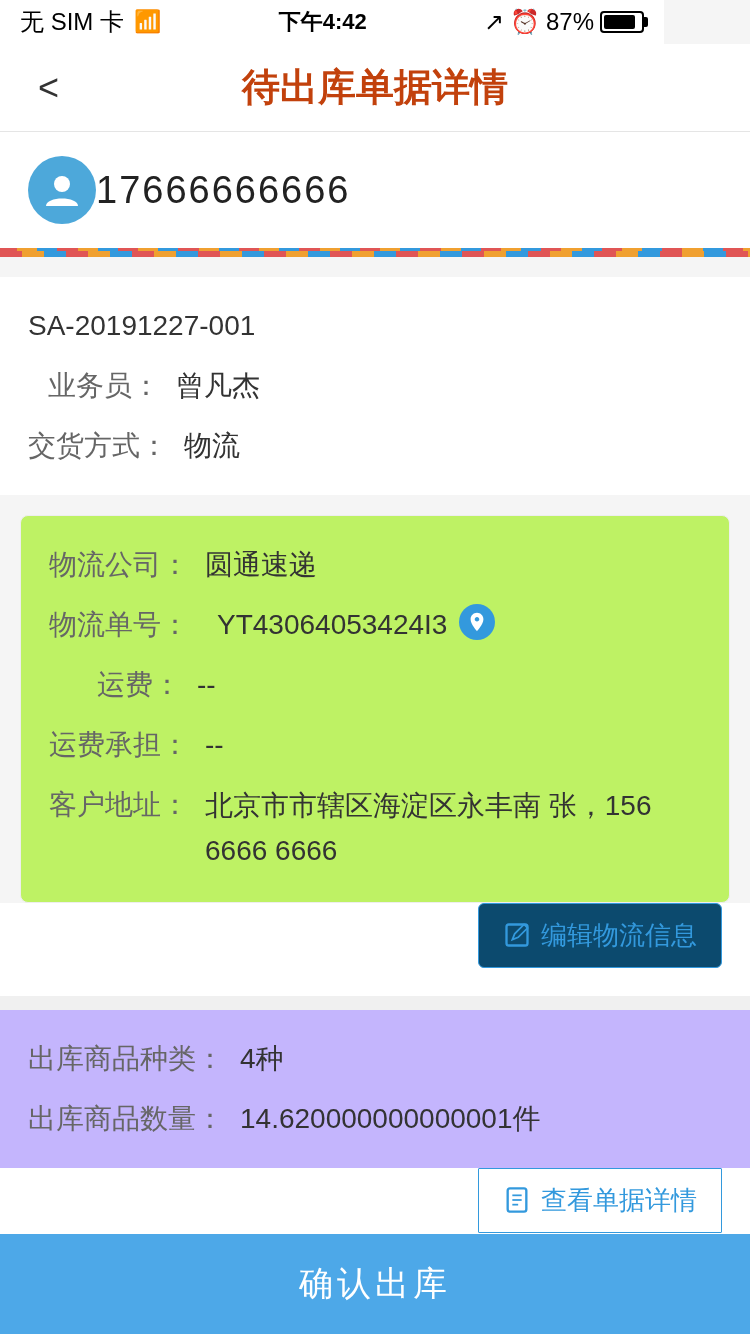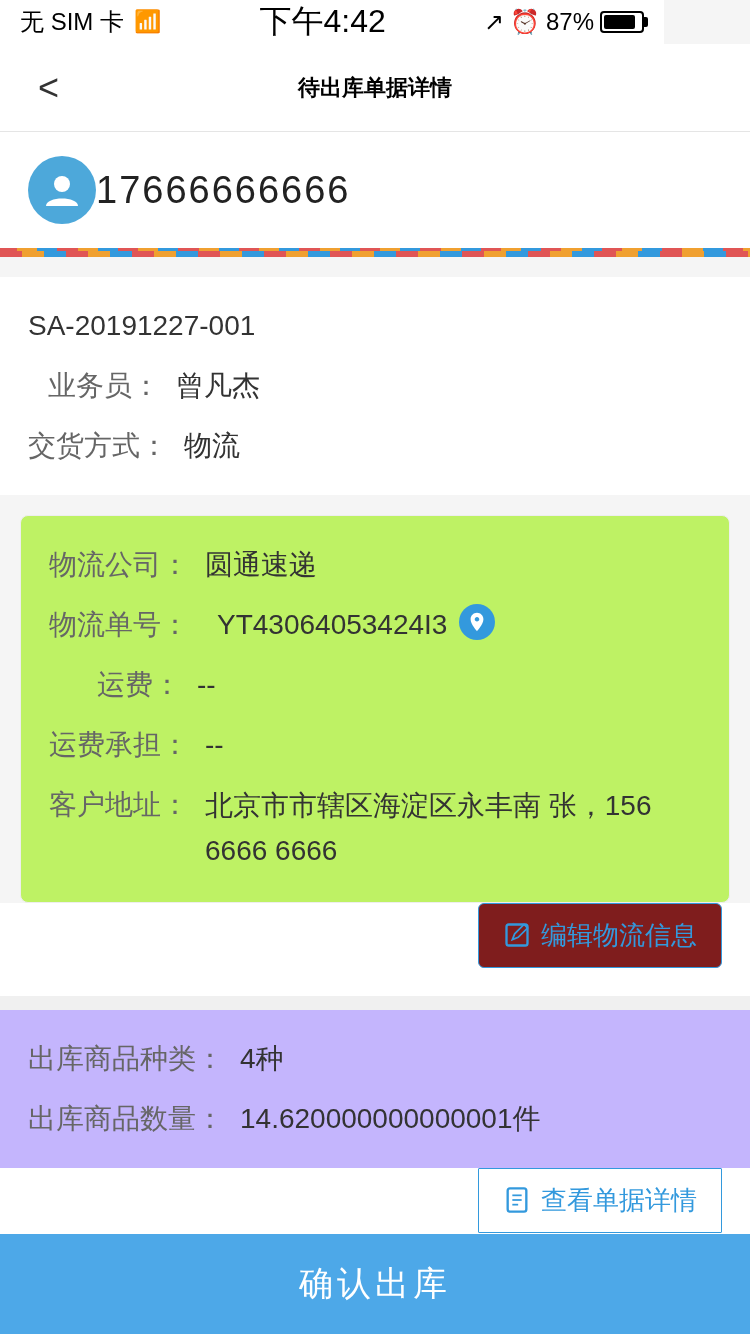--- a/index.html
+++ b/index.html
@@ -25,22 +25,22 @@
       font-size: 24px;
       color: #000;
     }
     .status-left {
       display: flex;
       align-items: center;
       gap: 10px;
       font-size: 24px;
     }
     .status-center {
-      font-size: 32px;
-      font-weight: 400;
+      font-size: 22px;
+      font-weight: 700;
     }
     .status-right {
       display: flex;
       align-items: center;
       gap: 6px;
       font-size: 24px;
     }
     .wifi-icon { font-size: 22px; }
     .battery-bar {
       width: 44px;
@@ -83,23 +83,23 @@
     }
     .nav-back {
       position: absolute;
       left: 28px;
       font-size: 36px;
       color: #333;
       cursor: pointer;
       padding: 10px;
     }
     .nav-title {
-      font-size: 22px;
+      font-size: 38px;
       font-weight: 600;
-      color: #000000;
+      color: #c2410c;
     }
 
     
     .content {
       background: #f5f5f5;
     }
 
     
     .customer-header {
       background: #fff;
@@ -218,21 +218,21 @@
     }
     .edit-btn {
       border: 1.5px solid #3399dd;
       border-radius: 6px;
       padding: 14px 24px;
       display: flex;
       align-items: center;
       gap: 10px;
       color: #3399dd;
       font-size: 26px;
-      background: #7f1d1d;
+      background: #0c4a6e;
       cursor: pointer;
     }
     .edit-btn svg {
       width: 28px;
       height: 28px;
       fill: none;
       stroke: #3399dd;
       stroke-width: 2;
     }
 

